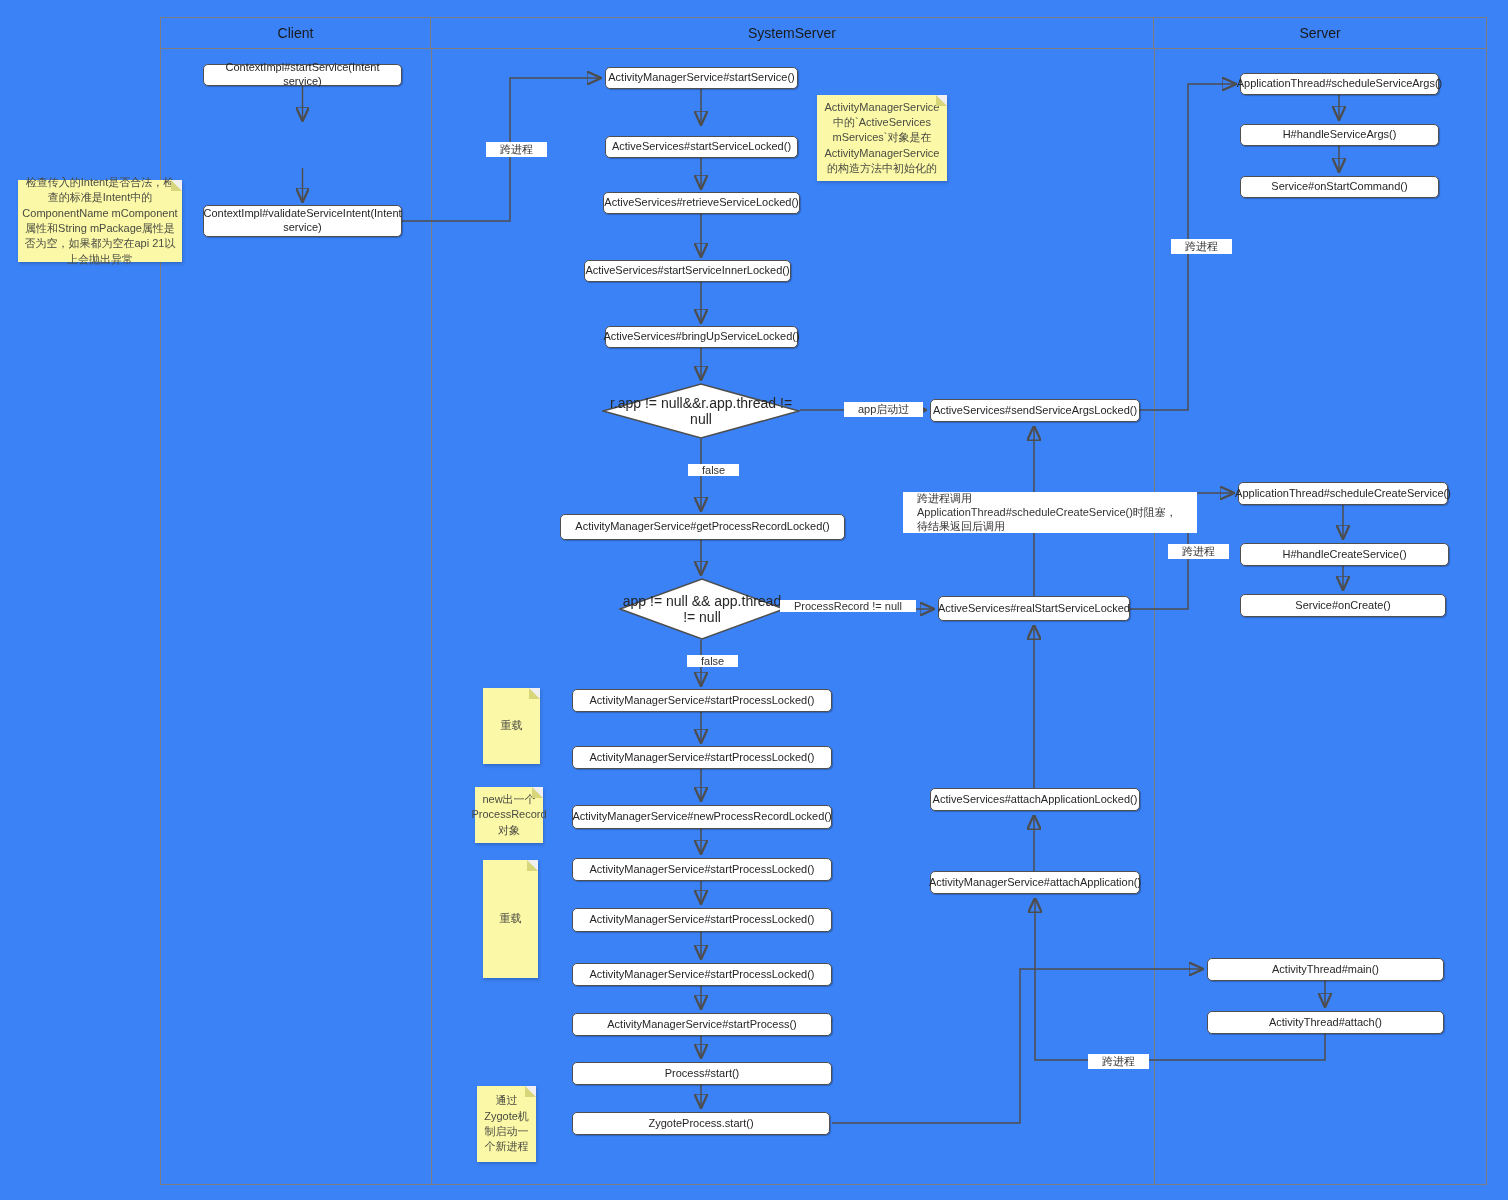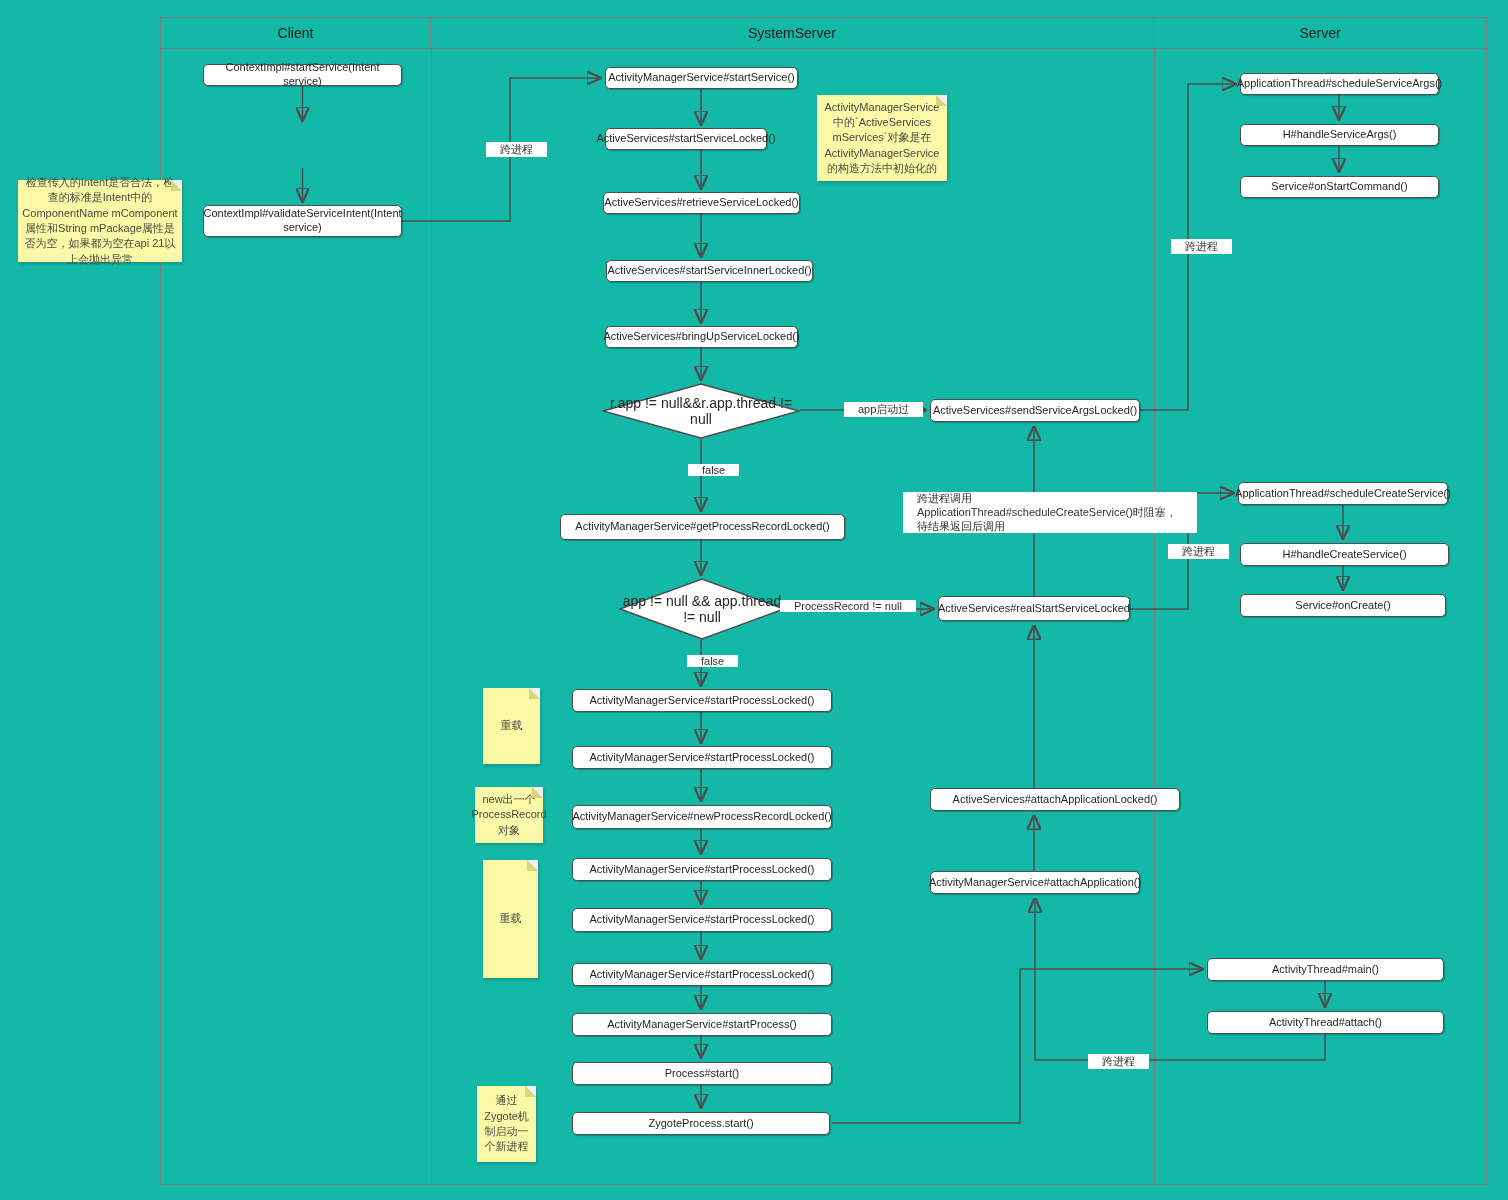--- a/index.html
+++ b/index.html
@@ -1,16 +1,16 @@
 <!DOCTYPE html>
 <html><head>
 <meta charset="utf-8">
 <style>
   html,body{margin:0;padding:0;background:#f0f0f0;font-family:"Liberation Sans",sans-serif;}
-  #canvas{position:relative;width:1508px;height:1200px;background:#14b8a6;overflow:hidden;}
+  #canvas{position:relative;width:1508px;height:1200px;background:#3b82f6;overflow:hidden;}
 
   
   .frame{position:absolute;left:160px;top:17px;width:1327px;height:1168px;border:1px solid #7d7d7d;box-sizing:border-box;z-index:0;}
   .header-row{position:absolute;left:0;top:0;width:100%;height:31px;border-bottom:1px solid #7d7d7d;display:flex;box-sizing:border-box;}
   .lane-header{display:flex;align-items:center;justify-content:center;font-size:14px;color:#1a1a1a;box-sizing:border-box;}
   .lane-header.h1{width:270px;border-right:1px solid #7d7d7d;}
   .lane-header.h2{width:723px;border-right:1px solid #7d7d7d;}
   .lane-header.h3{flex:1;}
   .lane-sep{position:absolute;top:31px;bottom:0;width:1px;background:#7d7d7d;}
   .sep1{left:270px;} .sep2{left:993px;}
@@ -102,23 +102,23 @@
       <path d="M1343 505 V 538" marker-end="url(#arr)"></path>
       <path d="M1343 566 V 589" marker-end="url(#arr)"></path>
       <path d="M1325 981 V 1006" marker-end="url(#arr)"></path>
     </g>
   </svg>
 
   <div class="node" style="left:203px;top:64px;width:199px;height:22px">ContextImpl#startService(Intent service)</div>
   <div class="node" style="left:203px;top:205px;width:199px;height:32px">ContextImpl#validateServiceIntent(Intent service)</div>
 
   <div class="node" style="left:605px;top:67px;width:193px;height:22px">ActivityManagerService#startService()</div>
-  <div class="node" style="left:605px;top:128px;width:162px;height:22px">ActiveServices#startServiceLocked()</div>
+  <div class="node" style="left:605px;top:136px;width:193px;height:22px">ActiveServices#startServiceLocked()</div>
   <div class="node" style="left:603px;top:192px;width:197px;height:22px">ActiveServices#retrieveServiceLocked()</div>
-  <div class="node" style="left:606px;top:260px;width:207px;height:22px">ActiveServices#startServiceInnerLocked()</div>
+  <div class="node" style="left:584px;top:260px;width:207px;height:22px">ActiveServices#startServiceInnerLocked()</div>
   <div class="node" style="left:605px;top:326px;width:193px;height:22px">ActiveServices#bringUpServiceLocked()</div>
 
   <div class="diamond" style="left:602px;top:383px;width:198px;height:56px">
     <svg width="198" height="56">
         <polygon points="1,28 99,1 197,28 99,55"></polygon>
       </svg>
     <span class="dlabel">r.app != null&amp;&amp;r.app.thread != null</span>
   </div>
 
   <div class="node" style="left:560px;top:514px;width:285px;height:26px">ActivityManagerService#getProcessRecordLocked()</div>
@@ -135,21 +135,21 @@
   <div class="node" style="left:572px;top:805px;width:260px;height:24px">ActivityManagerService#newProcessRecordLocked()</div>
   <div class="node" style="left:572px;top:858px;width:260px;height:23px">ActivityManagerService#startProcessLocked()</div>
   <div class="node" style="left:572px;top:908px;width:260px;height:24px">ActivityManagerService#startProcessLocked()</div>
   <div class="node" style="left:572px;top:963px;width:260px;height:23px">ActivityManagerService#startProcessLocked()</div>
   <div class="node" style="left:572px;top:1013px;width:260px;height:23px">ActivityManagerService#startProcess()</div>
   <div class="node" style="left:572px;top:1062px;width:260px;height:23px">Process#start()</div>
   <div class="node" style="left:572px;top:1112px;width:258px;height:23px">ZygoteProcess.start()</div>
 
   <div class="node" style="left:930px;top:399px;width:210px;height:23px">ActiveServices#sendServiceArgsLocked()</div>
   <div class="node" style="left:938px;top:596px;width:192px;height:25px">ActiveServices#realStartServiceLocked</div>
-  <div class="node" style="left:930px;top:788px;width:250px;height:23px">ActiveServices#attachApplicationLocked()</div>
+  <div class="node" style="left:930px;top:788px;width:210px;height:23px">ActiveServices#attachApplicationLocked()</div>
   <div class="node" style="left:930px;top:871px;width:210px;height:23px">ActivityManagerService#attachApplication()</div>
 
   <div class="node" style="left:1240px;top:73px;width:199px;height:22px">ApplicationThread#scheduleServiceArgs()</div>
   <div class="node" style="left:1240px;top:124px;width:199px;height:22px">H#handleServiceArgs()</div>
   <div class="node" style="left:1240px;top:176px;width:199px;height:22px">Service#onStartCommand()</div>
   <div class="node" style="left:1238px;top:482px;width:210px;height:23px">ApplicationThread#scheduleCreateService()</div>
   <div class="node" style="left:1240px;top:543px;width:209px;height:23px">H#handleCreateService()</div>
   <div class="node" style="left:1240px;top:594px;width:206px;height:23px">Service#onCreate()</div>
   <div class="node" style="left:1207px;top:958px;width:237px;height:23px">ActivityThread#main()</div>
   <div class="node" style="left:1207px;top:1011px;width:237px;height:23px">ActivityThread#attach()</div>

